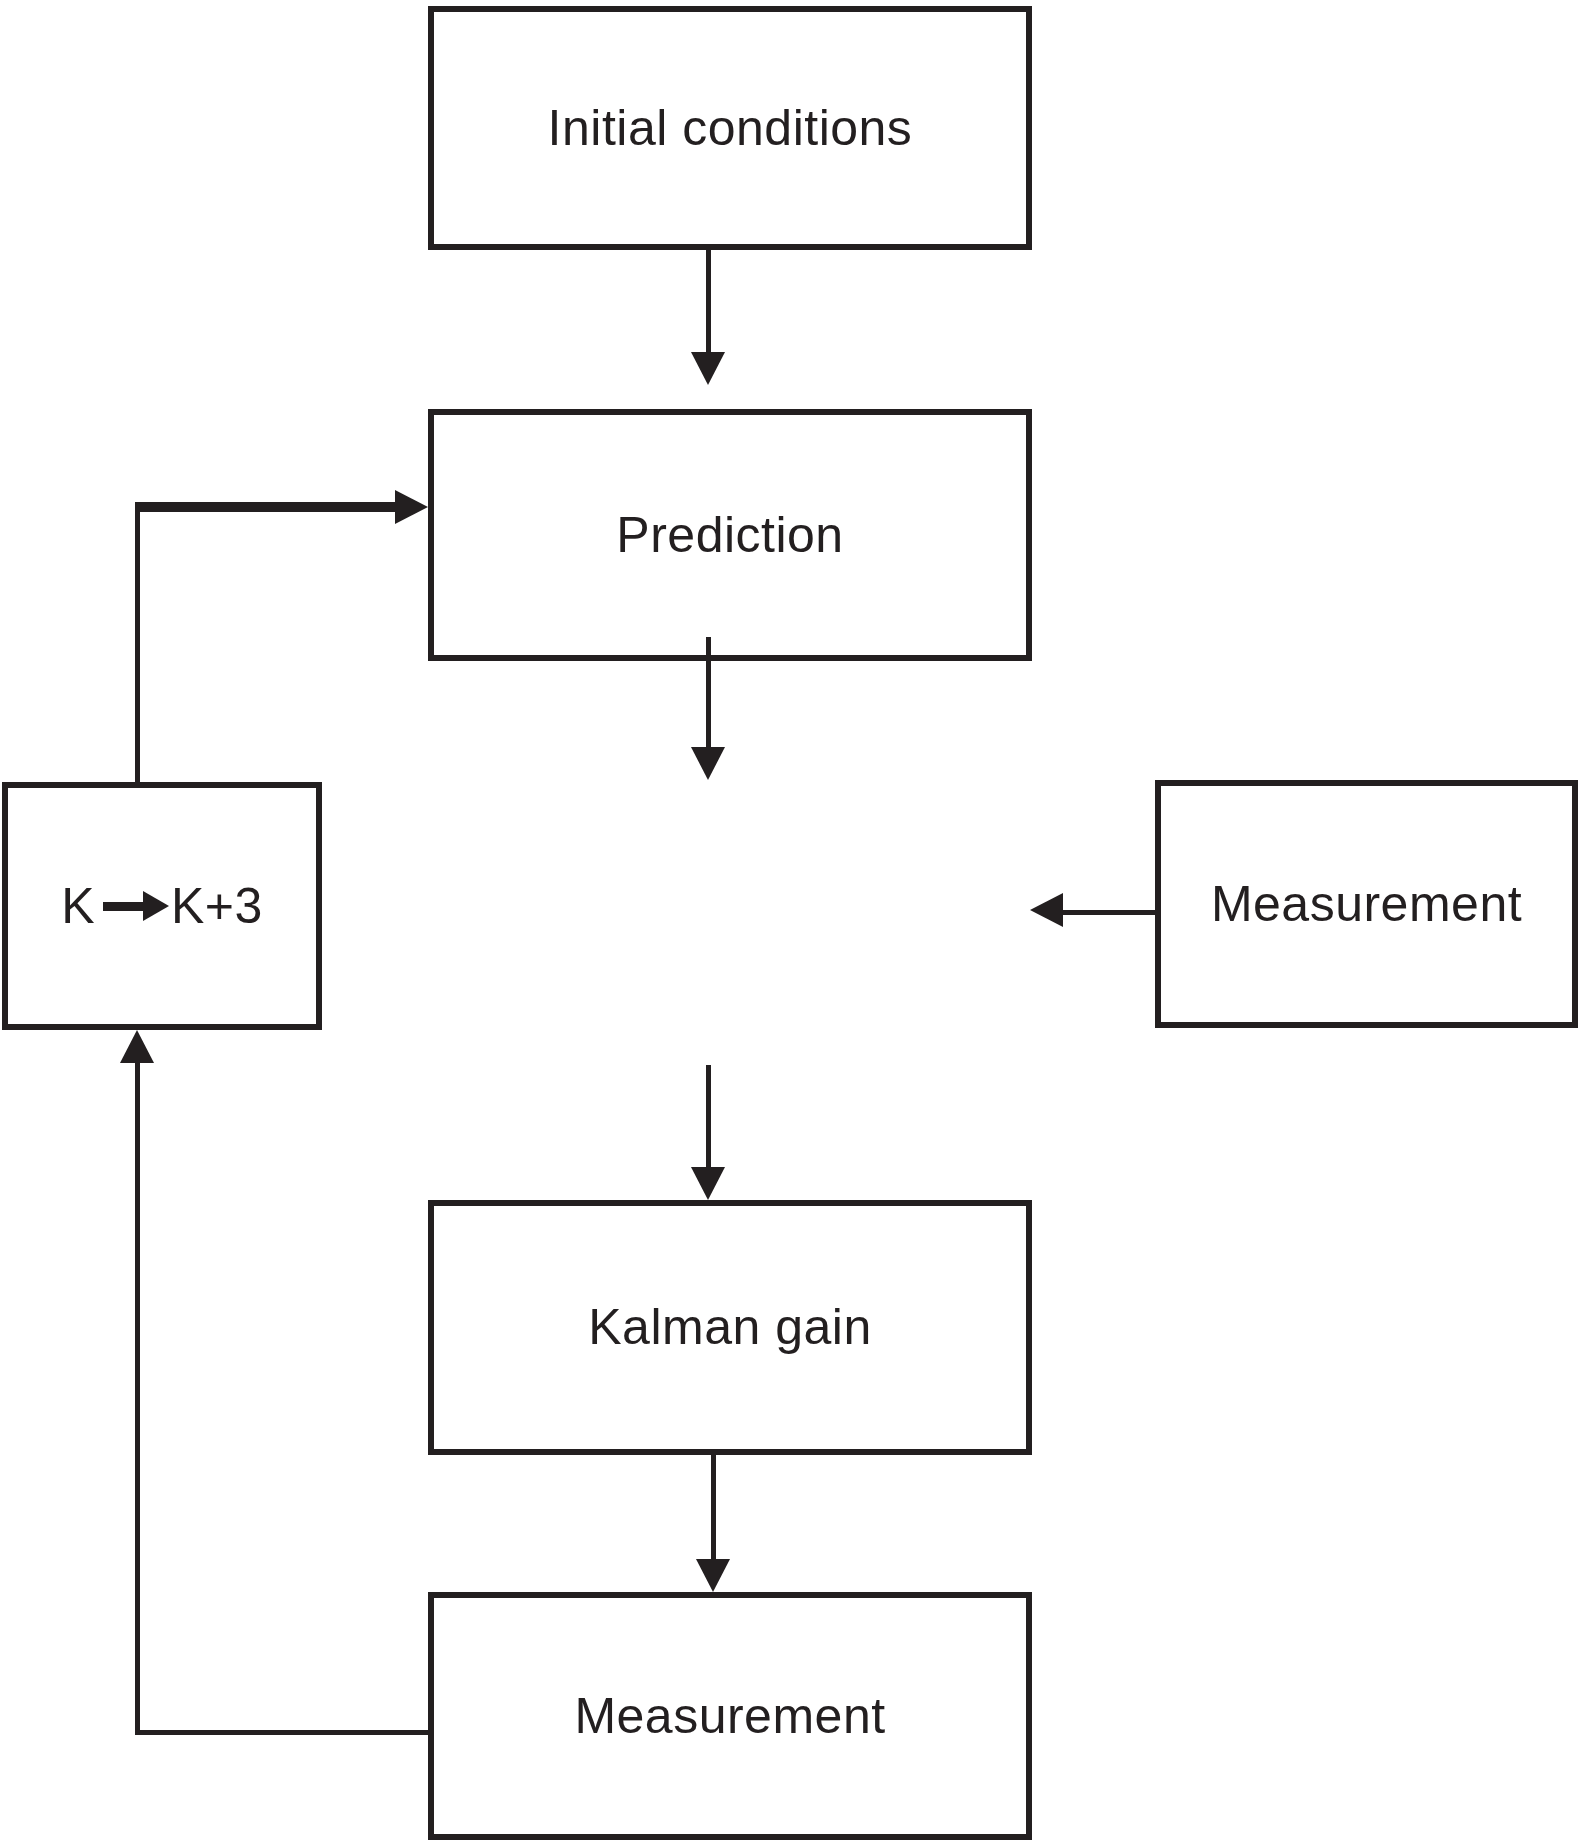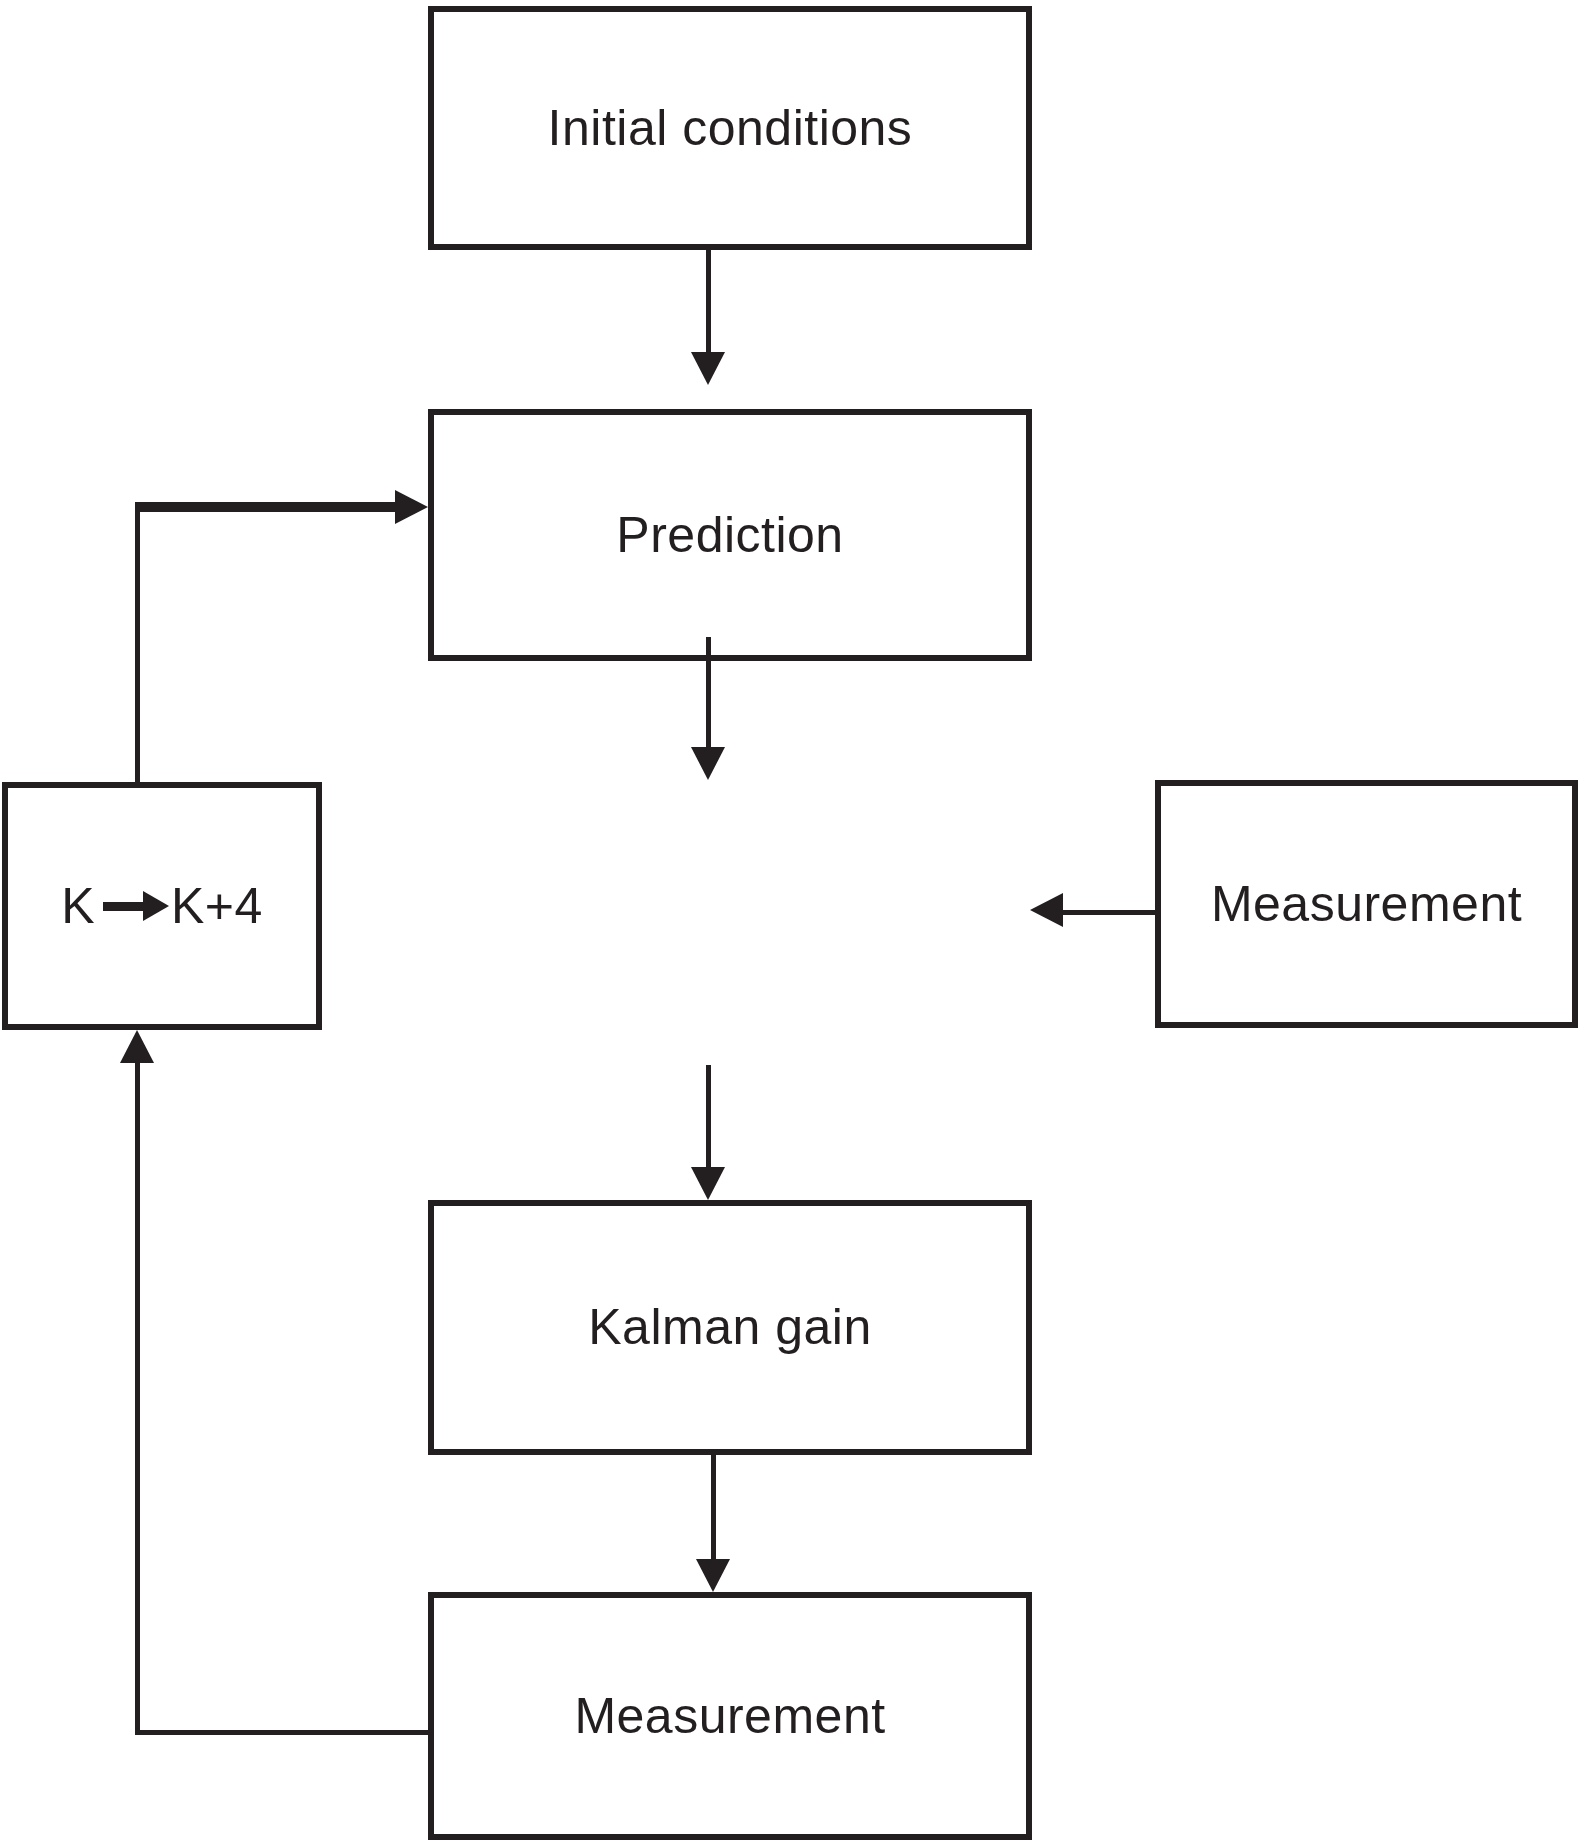--- a/index.html
+++ b/index.html
@@ -75,21 +75,21 @@
     <span>Measurement</span>
   </div>
 
   <div class="box box-iteration">
     <span class="iter-label">
       <span>K</span>
       <span class="iter-arrow">
         <span class="iter-arrow-shaft"></span>
         <span class="iter-arrow-head"></span>
       </span>
-      <span>K+4</span>
+      <span>K+3</span>
     </span>
   </div>
 
   <div class="box box-kalman">
     <span>Kalman gain</span>
   </div>
 
   <div class="box box-correction">
     <span>Measurement</span>
   </div>

